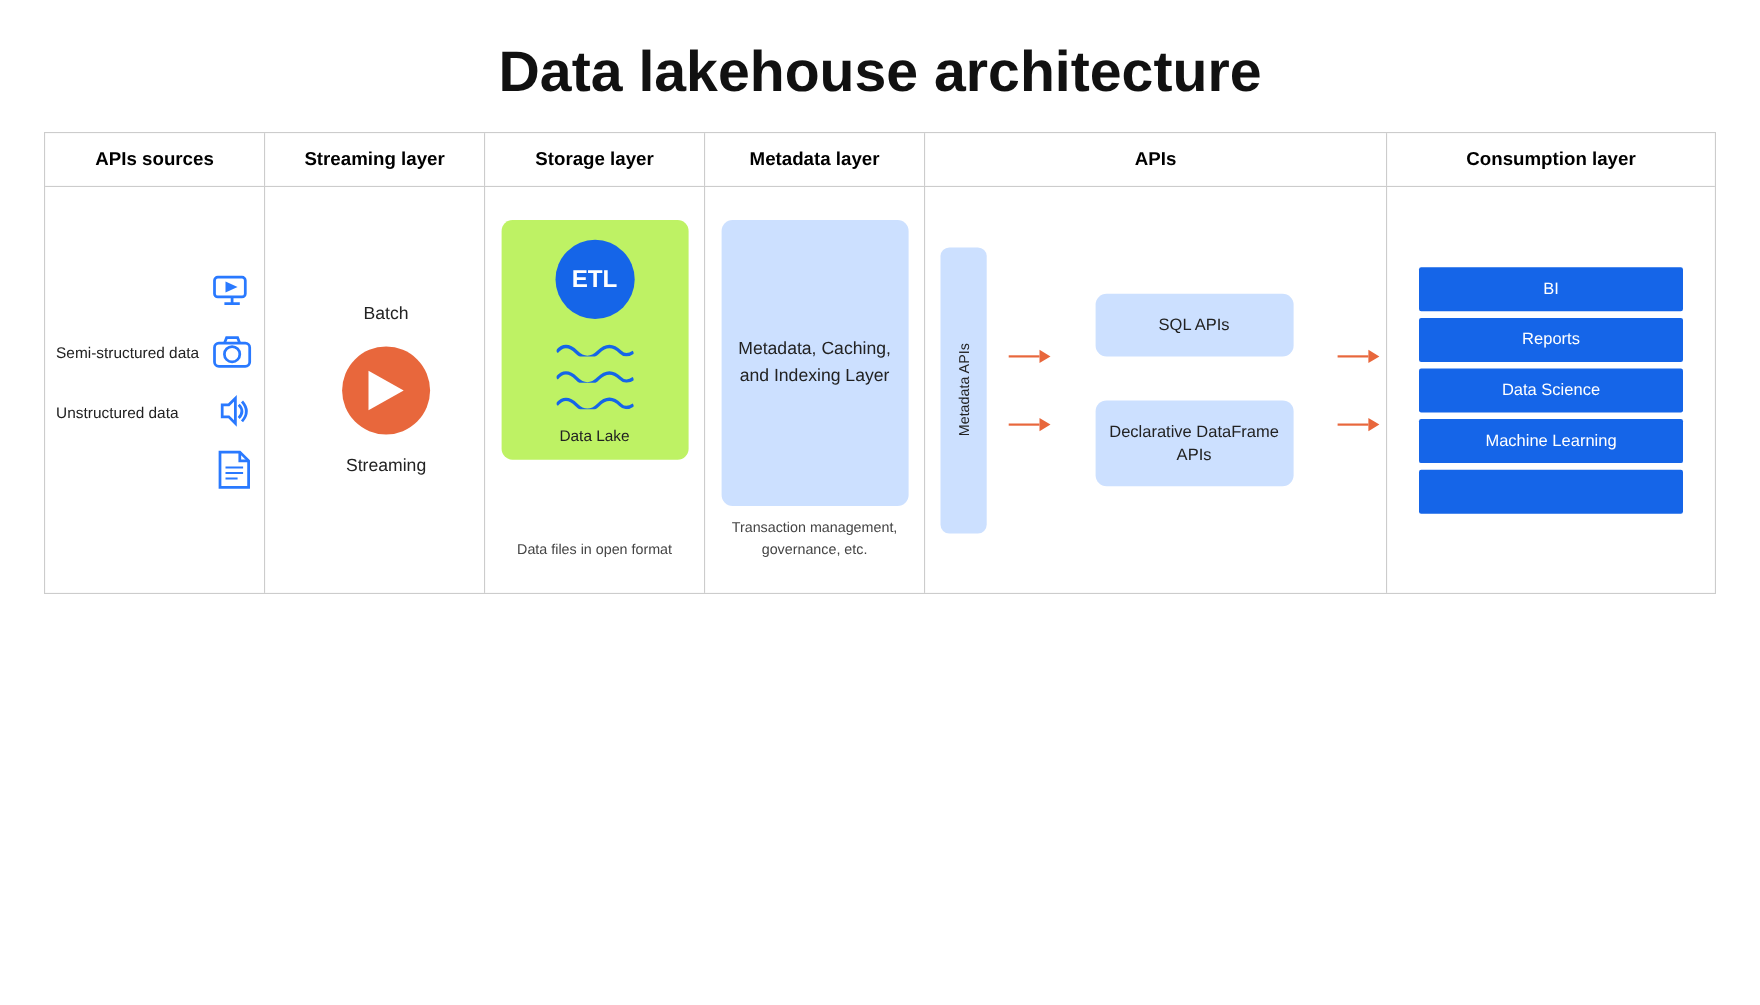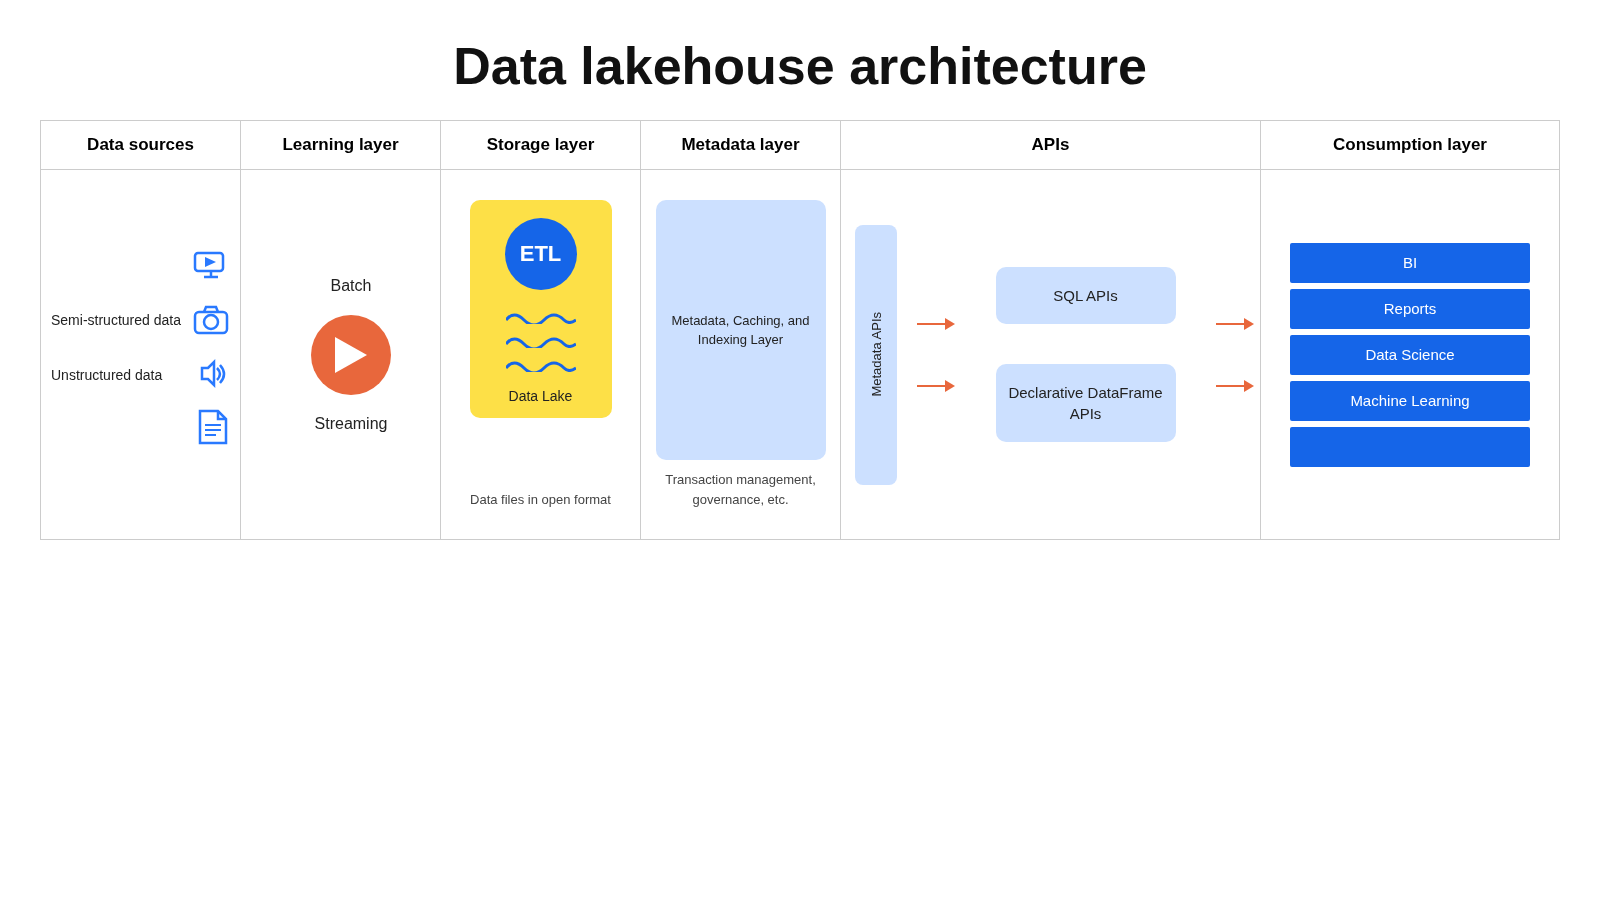--- a/index.html
+++ b/index.html
@@ -96,23 +96,23 @@
     .arrow-right {
       width: 0; height: 0;
       border-top: 18px solid transparent;
       border-bottom: 18px solid transparent;
       border-left: 32px solid #fff;
     }
     .streaming-label { font-size: 16px; color: #222; }
 
     
     .storage-box {
-      background: #fde047;
+      background: #bef264;
       border-radius: 10px;
-      width: 142px;
+      width: 170px;
       padding: 18px 12px 14px 12px;
       display: flex;
       flex-direction: column;
       align-items: center;
       gap: 12px;
     }
     .etl-circle {
       width: 72px; height: 72px;
       background: #1565e8;
       border-radius: 50%;
@@ -129,21 +129,21 @@
       background: #cce0ff;
       border-radius: 10px;
       width: 170px;
       padding: 24px 12px;
       display: flex;
       flex-direction: column;
       align-items: center;
       justify-content: center;
       min-height: 260px;
       text-align: center;
-      font-size: 13px;
+      font-size: 16px;
       color: #222;
       line-height: 1.5;
     }
     .metadata-sub { font-size: 13px; color: #444; text-align: center; margin-top: 10px; line-height: 1.5; }
 
     
     .metadata-apis-box {
       background: #cce0ff;
       border-radius: 8px;
       width: 42px;
@@ -187,22 +187,22 @@
     }
   </style>
 </head>
 <body>
 
 <h1>Data lakehouse architecture</h1>
 
 <div class="diagram">
 
   <div class="header-row">
-    <div class="col-header col-datasources">Data sources</div>
-    <div class="col-header col-ingestion">Learning layer</div>
+    <div class="col-header col-datasources">APIs sources</div>
+    <div class="col-header col-ingestion">Streaming layer</div>
     <div class="col-header col-storage">Storage layer</div>
     <div class="col-header col-metadata">Metadata layer</div>
     <div class="col-header" style="width:420px;min-width:420px;">APIs</div>
     <div class="col-header col-consumption">Consumption layer</div>
   </div>
 
   <div class="body-row" style="height:650px;">
 
     <div class="col col-datasources">
       <div class="data-sources-list">

